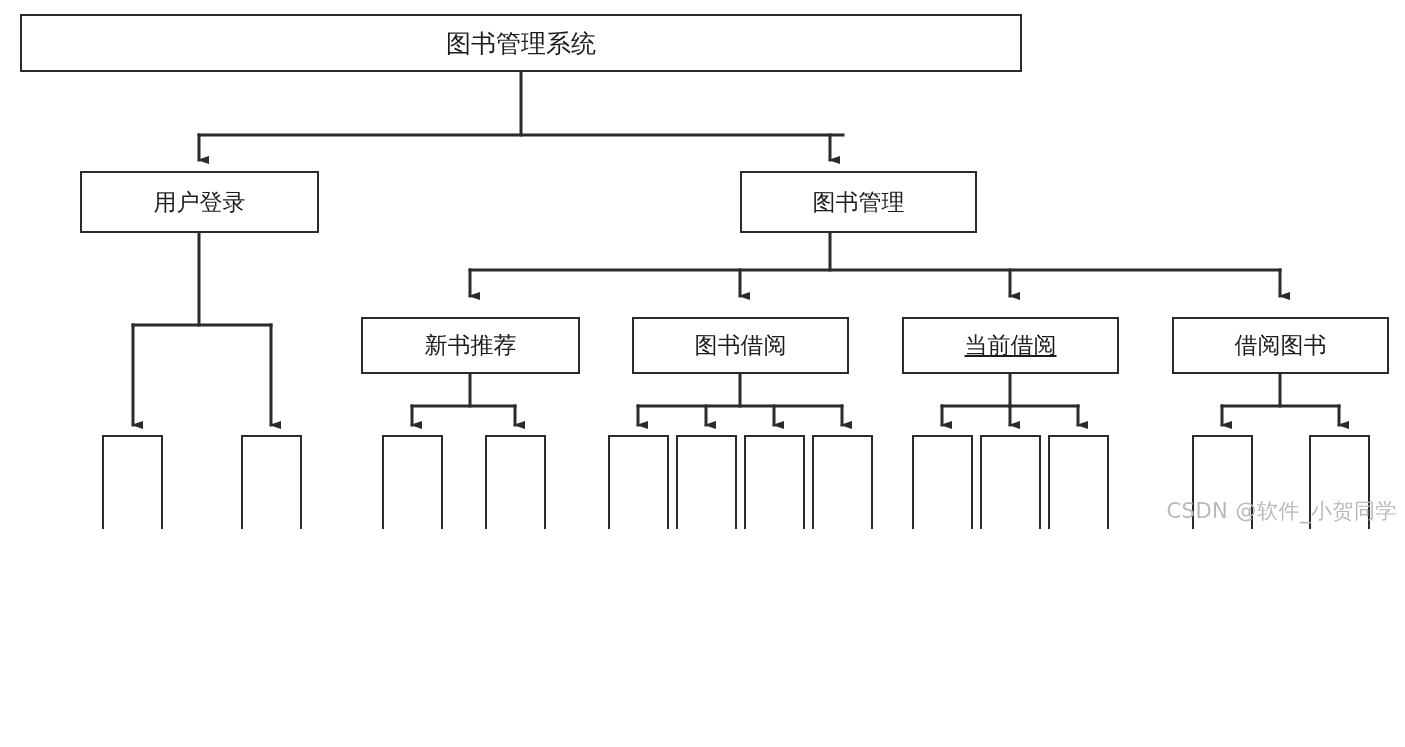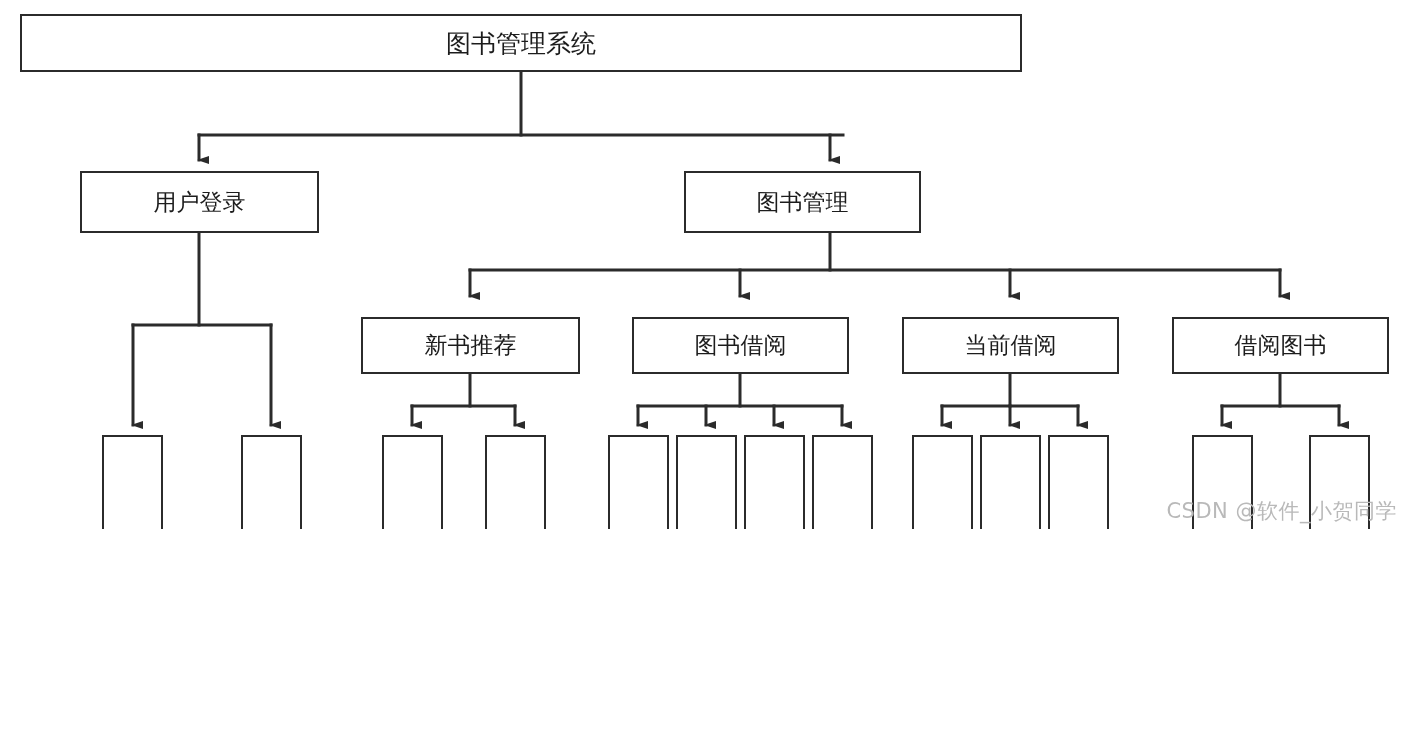--- a/index.html
+++ b/index.html
@@ -131,33 +131,33 @@
   </svg>
 
   <div class="node level0" style="left:20px; top:14px; width:1002px; height:58px;">
     <span class="node-label">图书管理系统</span>
   </div>
 
   <div class="node level1" style="left:80px; top:171px; width:239px; height:62px;">
     <span class="node-label">用户登录</span>
   </div>
 
-  <div class="node level1" style="left:684px; top:171px; width:237px; height:62px;">
+  <div class="node level1" style="left:740px; top:171px; width:237px; height:62px;">
     <span class="node-label">图书管理</span>
   </div>
 
   <div class="node level1" style="left:632px; top:317px; width:217px; height:57px;">
     <span class="node-label">图书借阅</span>
   </div>
 
   <div class="node level1" style="left:361px; top:317px; width:219px; height:57px;">
     <span class="node-label">新书推荐</span>
   </div>
 
-  <div class="node level1" style="left:902px; top:317px; width:217px; height:57px;">
+  <div class="node level1" style="left:902px; top:317px; width:217px; height:57px;text-decoration:underline;">
     <span class="node-label">当前借阅</span>
   </div>
 
   <div class="node level1" style="left:1172px; top:317px; width:217px; height:57px;">
     <span class="node-label">借阅图书</span>
   </div>
 
   <div class="node leaf centered" style="left:102px; top:435px; width:61px; height:300px;">
     <span class="node-label">用户登录</span>
   </div>

